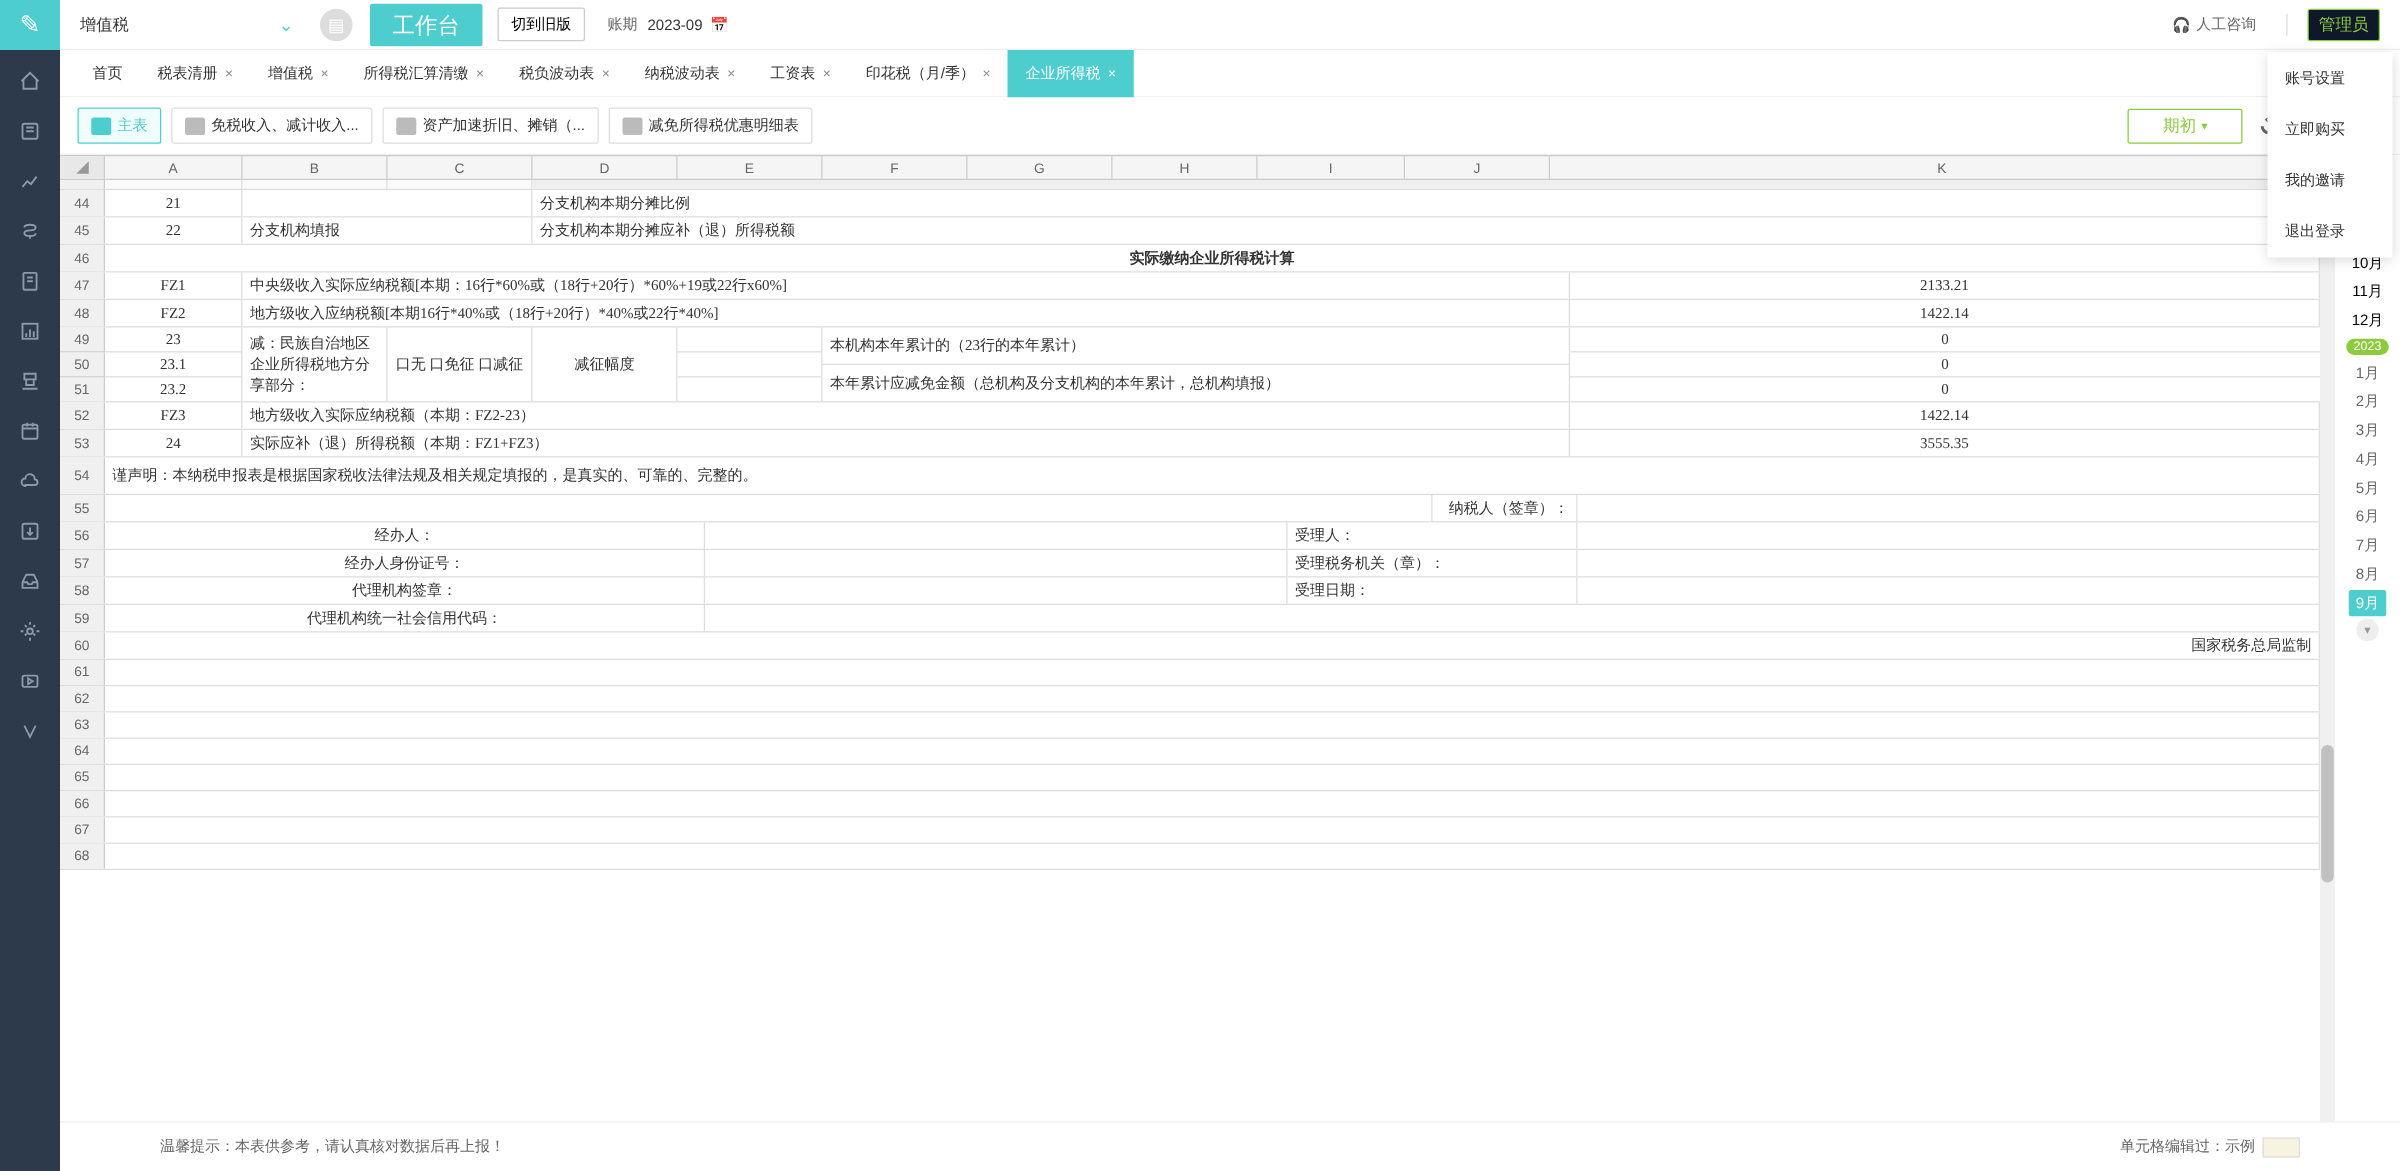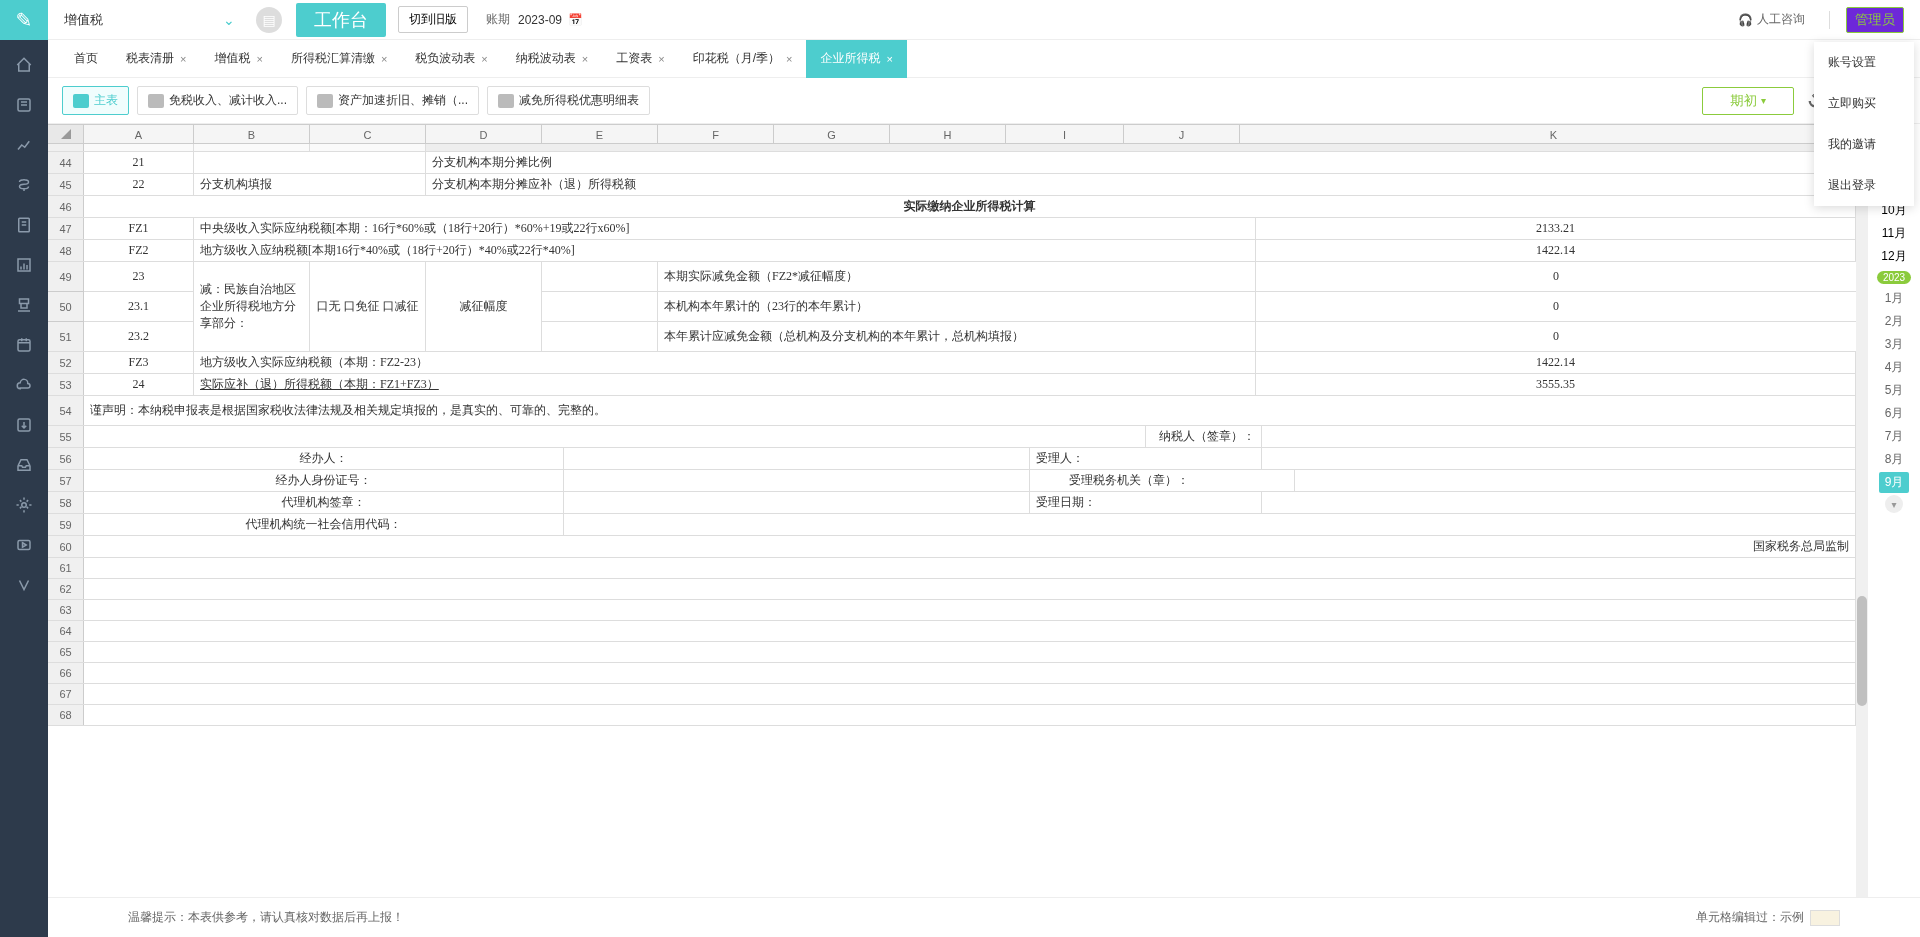--- a/index.html
+++ b/index.html
@@ -14,21 +14,21 @@
 .chev-down { margin-left: 120px; color: #4DCDCE; font-size: 14px; }
 .doc-icon { width: 26px; height: 26px; border-radius: 50%; background: #ddd; color: #fff; display: flex; align-items: center; justify-content: center; margin: 0 8px; font-size: 14px; }
 .btn-primary { background: #4DCDCE; color: #fff; border: none; padding: 5px 18px; border-radius: 2px; margin: 0 6px; font-size: 18px; cursor: pointer; }
 .btn-outline { background: #fff; border: 1px solid #ccc; padding: 4px 10px; border-radius: 2px; margin: 0 6px; font-size: 12px; cursor: pointer; }
 .period-label { margin-left: 12px; color: #666; }
 .period-val { margin-left: 8px; color: #333; }
 .cal-icon { margin-left: 6px; color: #4DCDCE; }
 .header-right { margin-left: auto; display: flex; align-items: center; padding-right: 16px; gap: 6px; }
 .support { display: flex; align-items: center; color: #666; margin-right: 8px; }
 .support-icon { margin-right: 4px; }
-.admin-btn { border: 1px solid #8BCB3C; color: #8BCB3C; padding: 3px 8px; border-radius: 2px; background: #6d28d9; cursor: pointer; }
+.admin-btn { border: 1px solid #8BCB3C; color: #8BCB3C; padding: 3px 8px; border-radius: 2px; background: #0f172a; cursor: pointer; }
 .divider-v { width: 1px; height: 18px; background: #ddd; margin: 0 10px; }
 
 
 .left-sidebar { position: absolute; left: 0; top: 40px; bottom: 0; width: 48px; background: #2d3a4b; display: flex; flex-direction: column; align-items: center; padding-top: 10px; gap: 10px; }
 .side-item { width: 30px; height: 30px; display: flex; align-items: center; justify-content: center; color: #8b9aab; cursor: pointer; border-radius: 4px; }
 .side-item svg { width: 18px; height: 18px; }
 
 
 .tabs-row { position: absolute; left: 48px; right: 0; top: 40px; height: 38px; display: flex; align-items: center; background: #fff; border-bottom: 1px solid #eee; padding: 0 12px; }
 .tab { padding: 0 14px; height: 38px; display: flex; align-items: center; color: #333; cursor: pointer; }
@@ -347,42 +347,41 @@
       </div>
       <div class="cell" style="width:116px;">减：民族自治地区企业所得税地方分享部分：</div>
       <div class="cell text-center" style="width:116px;">口无 口免征 口减征</div>
       <div class="cell text-center" style="width:116px;text-align:right;">减征幅度</div>
       <div style="width:116px;display:flex;flex-direction:column;border-right:1px solid #ddd;">
         <div class="cell" style="flex:1;border-bottom:1px solid #ddd;border-right:none;"></div>
         <div class="cell" style="flex:1;border-bottom:1px solid #ddd;border-right:none;"></div>
         <div class="cell" style="flex:1;border-right:none;"></div>
       </div>
       <div style="width:598px;display:flex;flex-direction:column;border-right:1px solid #ddd;">
-        <div class="cell" style="flex:1;border-bottom:1px solid #ddd;border-right:none;padding:6px;">本期实际减免金额（FZ2*减征幅度）</div>
         <div class="cell" style="flex:1;border-bottom:1px solid #ddd;border-right:none;padding:6px;">本机构本年累计的（23行的本年累计）</div>
         <div class="cell" style="flex:1;border-right:none;padding:6px;">本年累计应减免金额（总机构及分支机构的本年累计，总机构填报）</div>
       </div>
       <div style="flex:1;display:flex;flex-direction:column;">
         <div class="cell text-center" style="flex:1;border-bottom:1px solid #ddd;border-right:none;">0</div>
         <div class="cell text-center" style="flex:1;border-bottom:1px solid #ddd;border-right:none;">0</div>
         <div class="cell text-center" style="flex:1;border-right:none;">0</div>
       </div>
     </div>
 
     <div class="row">
       <div class="rh">52</div>
       <div class="cell c-a text-center">FZ3</div>
       <div class="cell" style="width:1062px;">地方级收入实际应纳税额（本期：FZ2-23）</div>
       <div class="cell merge-full text-center">1422.14</div>
     </div>
 
     <div class="row">
       <div class="rh">53</div>
       <div class="cell c-a text-center">24</div>
-      <div class="cell" style="width:1062px;text-decoration:underline;">实际应补（退）所得税额（本期：FZ1+FZ3）</div>
+      <div class="cell" style="width:1062px;">实际应补（退）所得税额（本期：FZ1+FZ3）</div>
       <div class="cell merge-full text-center">3555.35</div>
     </div>
 
     <div class="row row-tall">
       <div class="rh">54</div>
       <div class="cell merge-full">谨声明：本纳税申报表是根据国家税收法律法规及相关规定填报的，是真实的、可靠的、完整的。</div>
     </div>
 
     <div class="row">
       <div class="rh">55</div>
@@ -396,21 +395,21 @@
       <div class="cell text-center" style="width:480px;">经办人：</div>
       <div class="cell" style="width:466px;"></div>
       <div class="cell" style="width:232px;">受理人：</div>
       <div class="cell merge-full"></div>
     </div>
 
     <div class="row">
       <div class="rh">57</div>
       <div class="cell text-center" style="width:480px;">经办人身份证号：</div>
       <div class="cell" style="width:466px;"></div>
-      <div class="cell" style="width:232px;margin-left:33px;">受理税务机关（章）：</div>
+      <div class="cell" style="width:232px;">受理税务机关（章）：</div>
       <div class="cell merge-full"></div>
     </div>
 
     <div class="row">
       <div class="rh">58</div>
       <div class="cell text-center" style="width:480px;">代理机构签章：</div>
       <div class="cell" style="width:466px;"></div>
       <div class="cell" style="width:232px;">受理日期：</div>
       <div class="cell merge-full"></div>
     </div>

